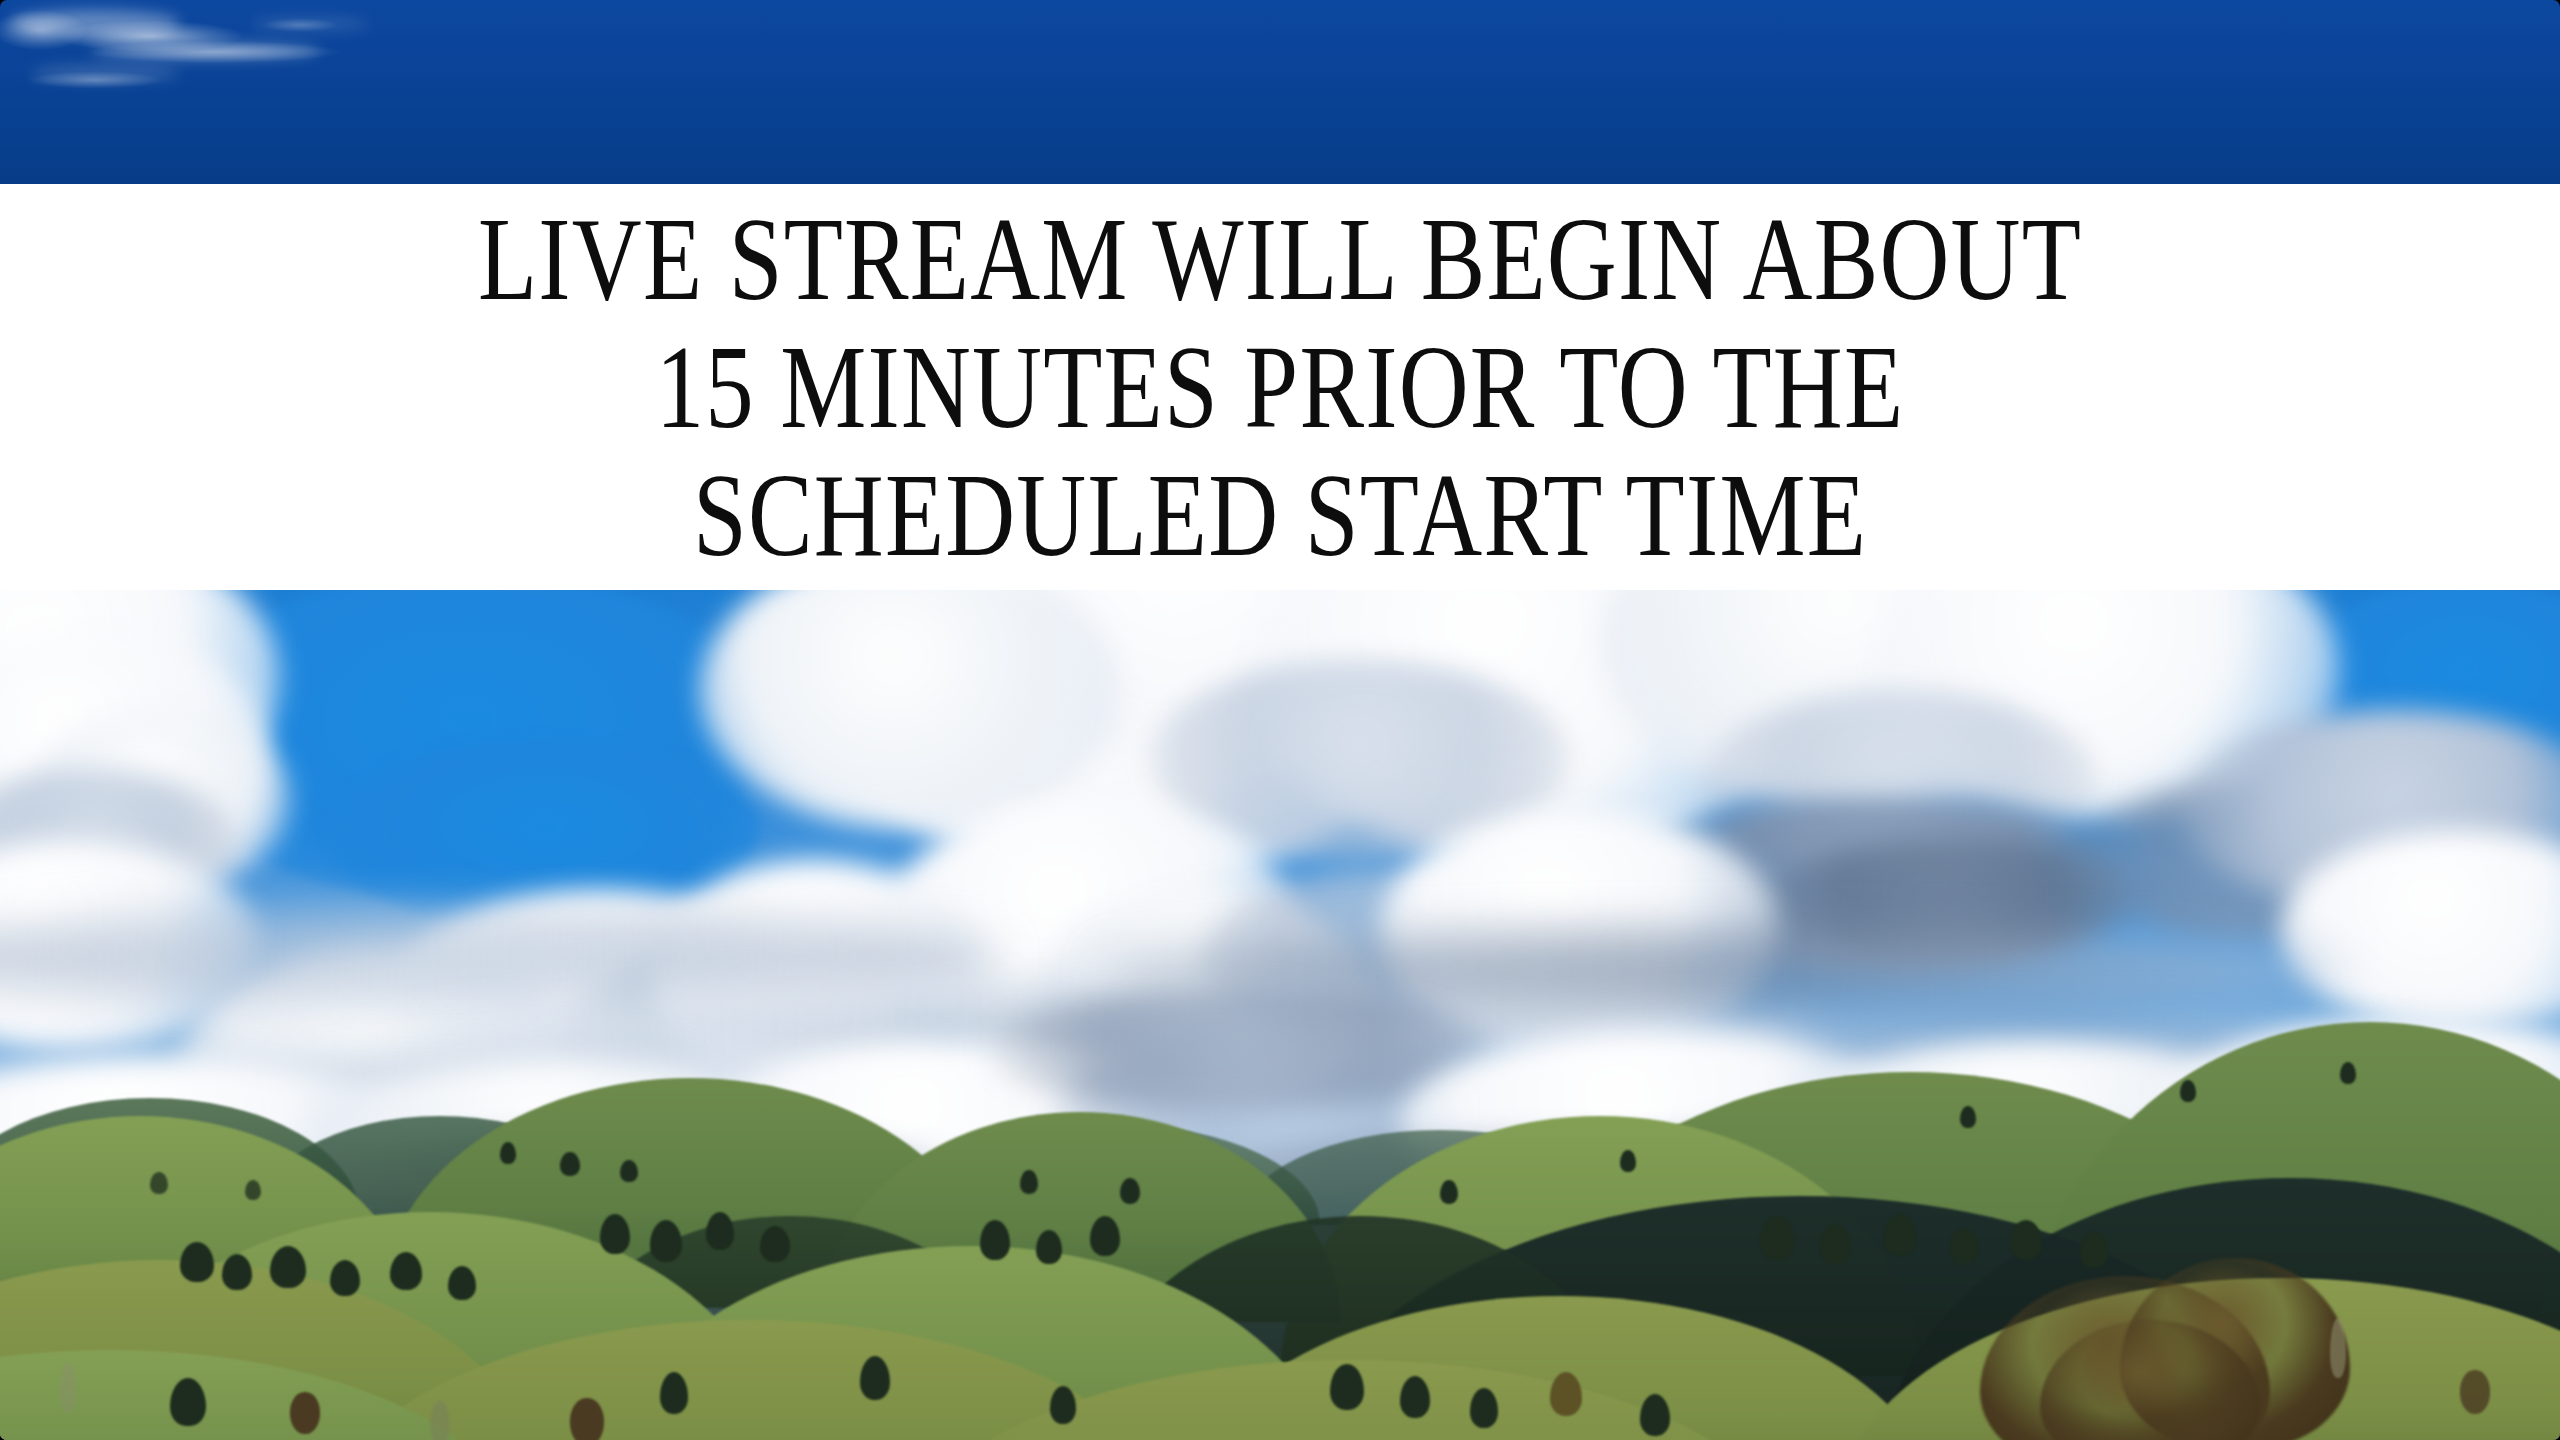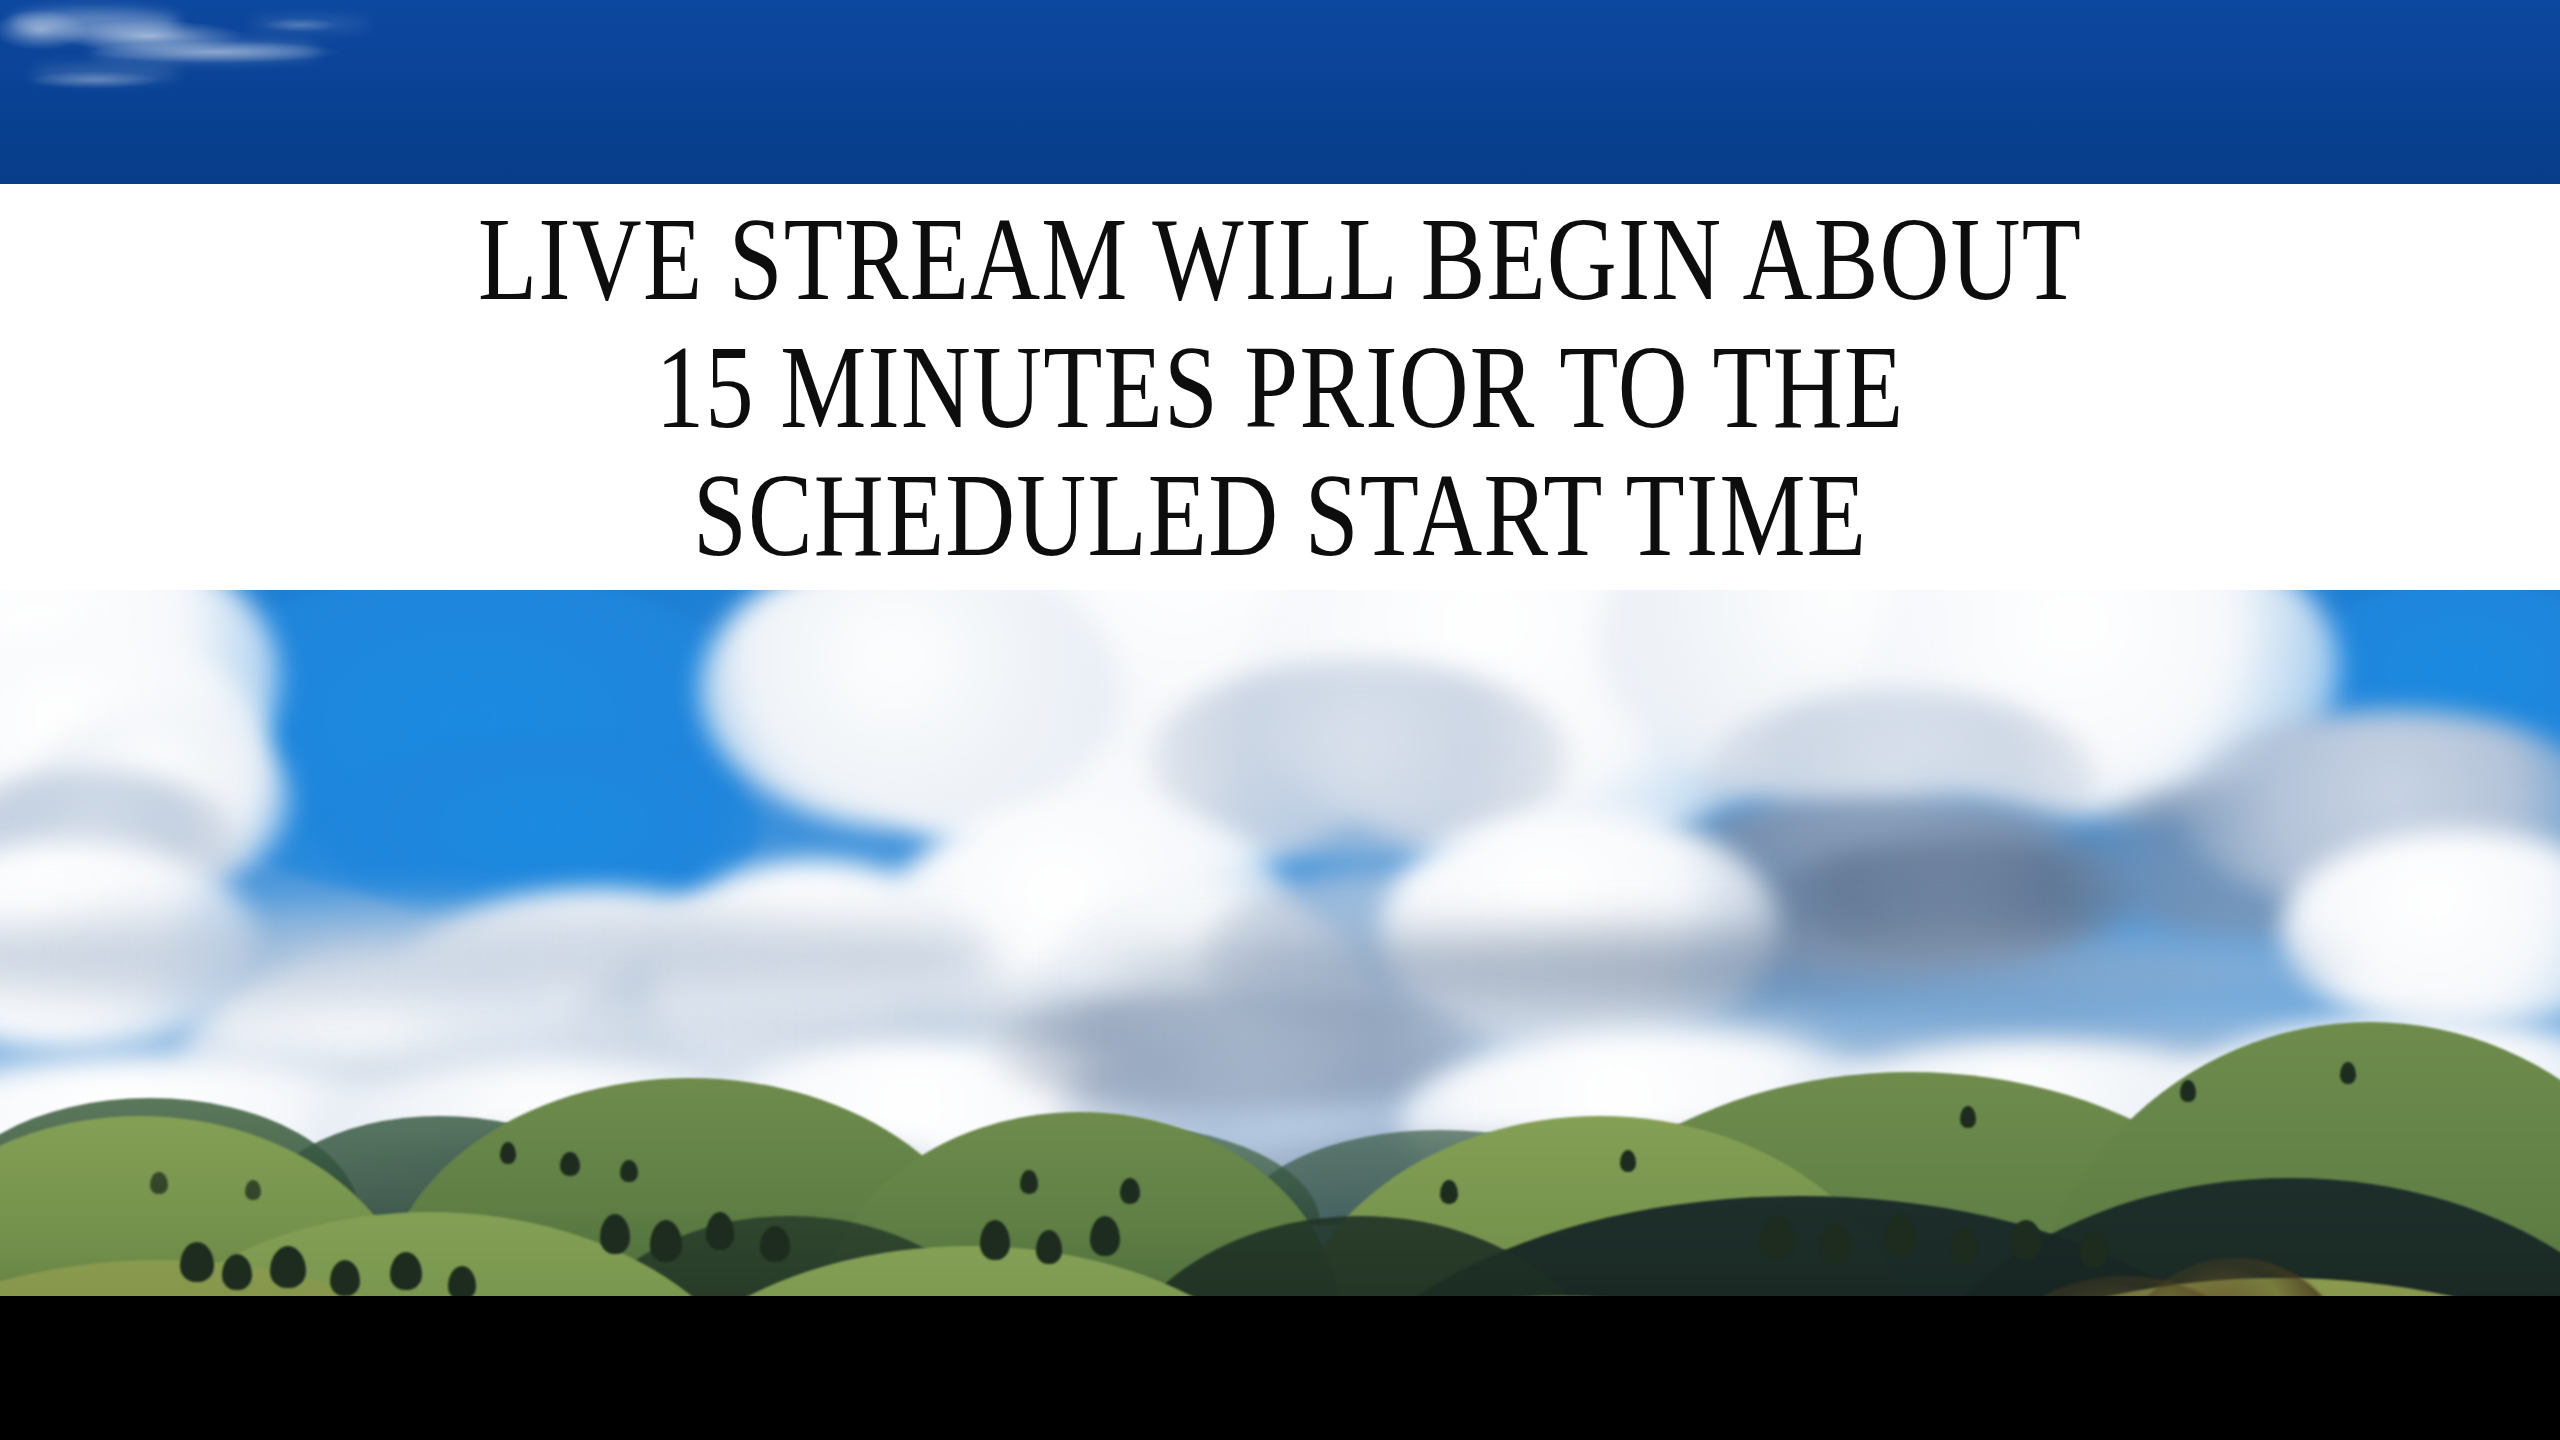--- a/index.html
+++ b/index.html
@@ -3,23 +3,24 @@
 <meta charset="utf-8">
 <style>
   html, body {
     margin: 0;
     padding: 0;
     background: #000;
   }
   #stage {
     position: relative;
     width: 2560px;
-    height: 1296px;
+    height: 1440px;
     overflow: hidden;
     font-family: "Liberation Serif", "DejaVu Serif", serif;
+    border-radius: 7px;
   }
 
   
   .sky-band {
     position: absolute;
     left: 0; top: 0;
     width: 2560px;
     height: 184px;
     background:
       radial-gradient(ellipse 130px 22px at 150px 36px, rgba(255,255,255,.55) 0%, rgba(255,255,255,.18) 45%, rgba(255,255,255,0) 72%),

